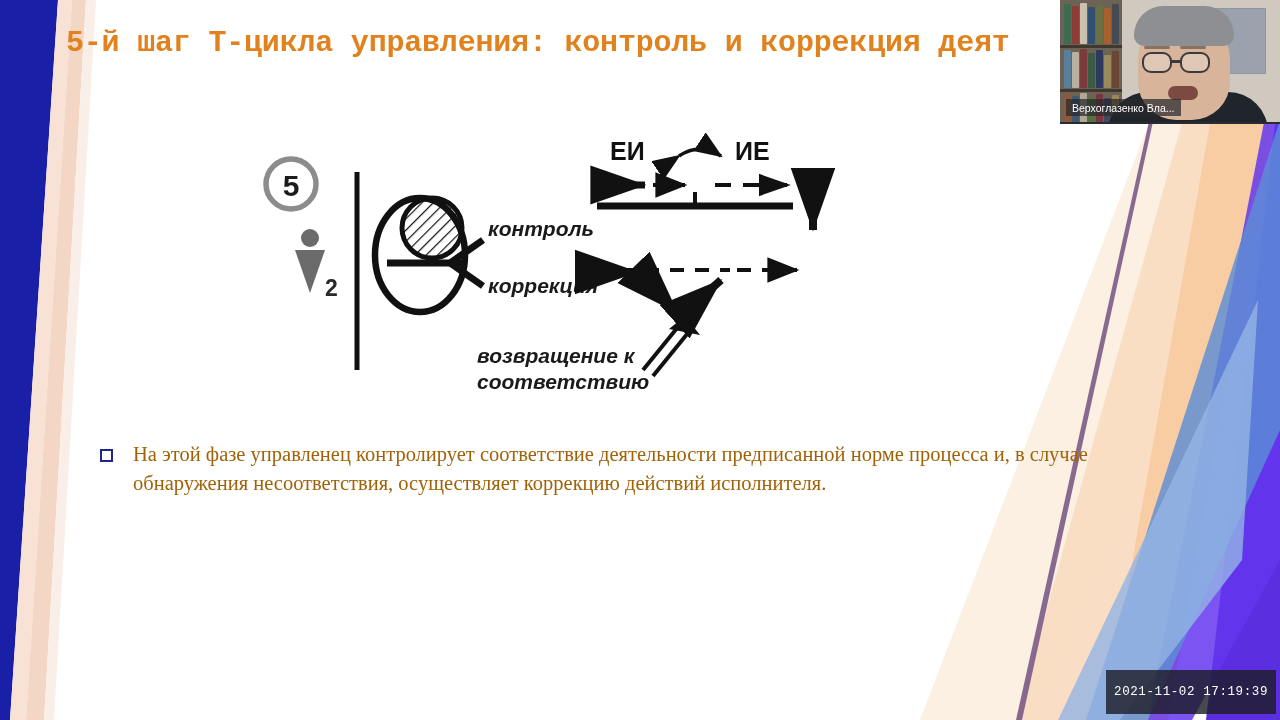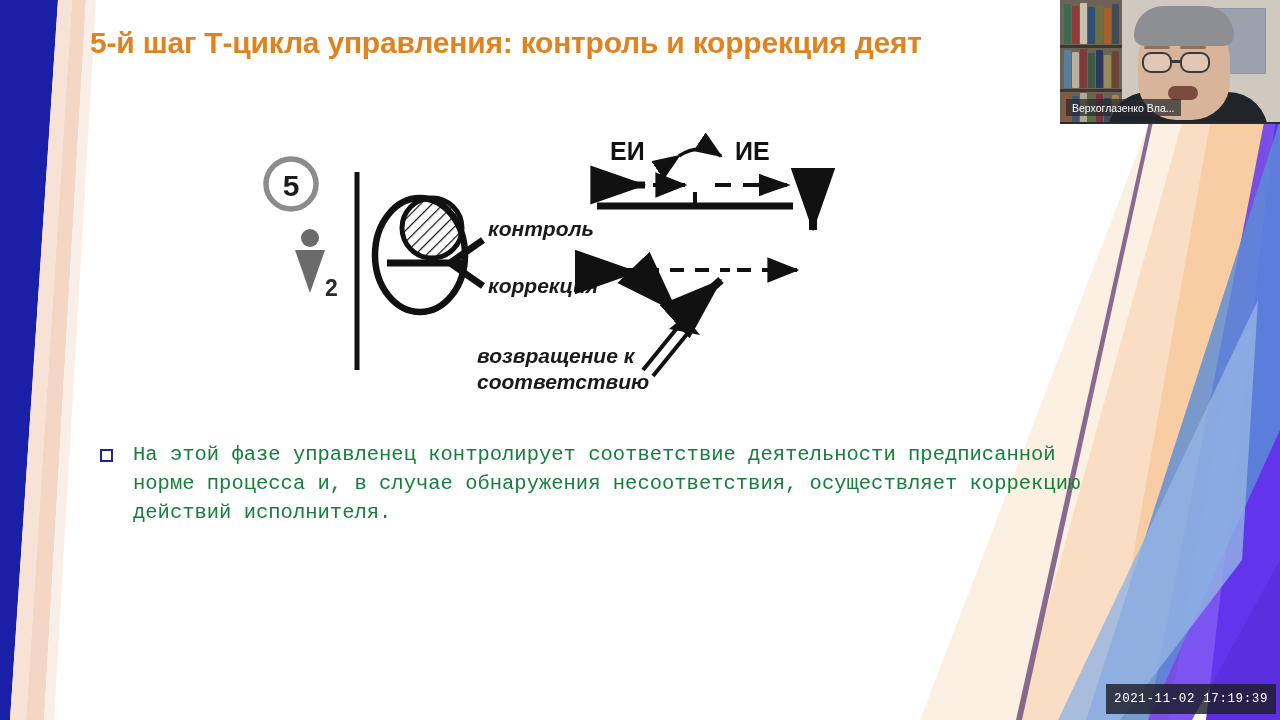--- a/index.html
+++ b/index.html
@@ -12,38 +12,37 @@
 
   
   .bg-layer { position:absolute; inset:0; }
   .bg-svg { position:absolute; left:0; top:0; width:1280px; height:720px; }
 
   
   .slide-title {
     position:absolute; left:66px; top:26px; width:1080px;
     font-size:30px; font-weight:bold; letter-spacing:-0.2px;
     color:#E0821E; white-space:nowrap; overflow:hidden;
-    font-family:Liberation Sans, sans-serif;
-    margin-left:24px;
+    font-family:Liberation Mono, monospace;
   }
 
   
   .diagram { position:absolute; left:245px; top:130px; width:640px; height:290px; }
   .diagram svg { display:block; }
 
   
   .bullets { position:absolute; left:100px; top:440px; width:1020px; }
   .bullet-row { display:flex; align-items:flex-start; margin-bottom:22px; }
   .bullet-mark {
     flex:0 0 auto; width:13px; height:13px;
     border:2.5px solid #1F2490; margin-top:9px; margin-right:20px;
   }
   .bullet-text {
-    flex:1 1 auto; color:#15803d; font-size:20.5px; line-height:1.42;
-    font-family:Liberation Mono, monospace;
+    flex:1 1 auto; color:#a16207; font-size:20.5px; line-height:1.42;
+    font-family:Liberation Serif, serif;
   }
 
   
   .video-tile {
     position:absolute; left:1060px; top:0; width:220px; height:124px;
     overflow:hidden; background:#1b1b20;
     border-bottom:2px solid #2a2a33;
   }
   .vt-wall { position:absolute; inset:0; background:#cfc9c0; }
   .vt-shelf { position:absolute; left:0; top:0; width:62px; height:124px; background:#6d6256; overflow:hidden; }
@@ -82,21 +81,21 @@
     background:rgba(40,40,45,0.72); color:#ffffff;
     font-size:10.5px; padding:2.5px 6px; white-space:nowrap;
     overflow:hidden; font-family:"Liberation Sans", sans-serif;
   }
 
   
   .timestamp {
     position:absolute; right:4px; bottom:6px;
     background:rgba(28,28,36,0.80); color:#ffffff;
     font-size:12.5px; letter-spacing:0.6px;
-    padding:8px 8px; font-family:"Liberation Mono", monospace;
+    padding:15px 8px; font-family:"Liberation Mono", monospace;
     white-space:nowrap;
   }
 </style>
 </head>
 <body>
 
 <div id="stage">
 
   <div class="bg-layer">
     <svg class="bg-svg" viewBox="0 0 1280 720" preserveAspectRatio="none">

